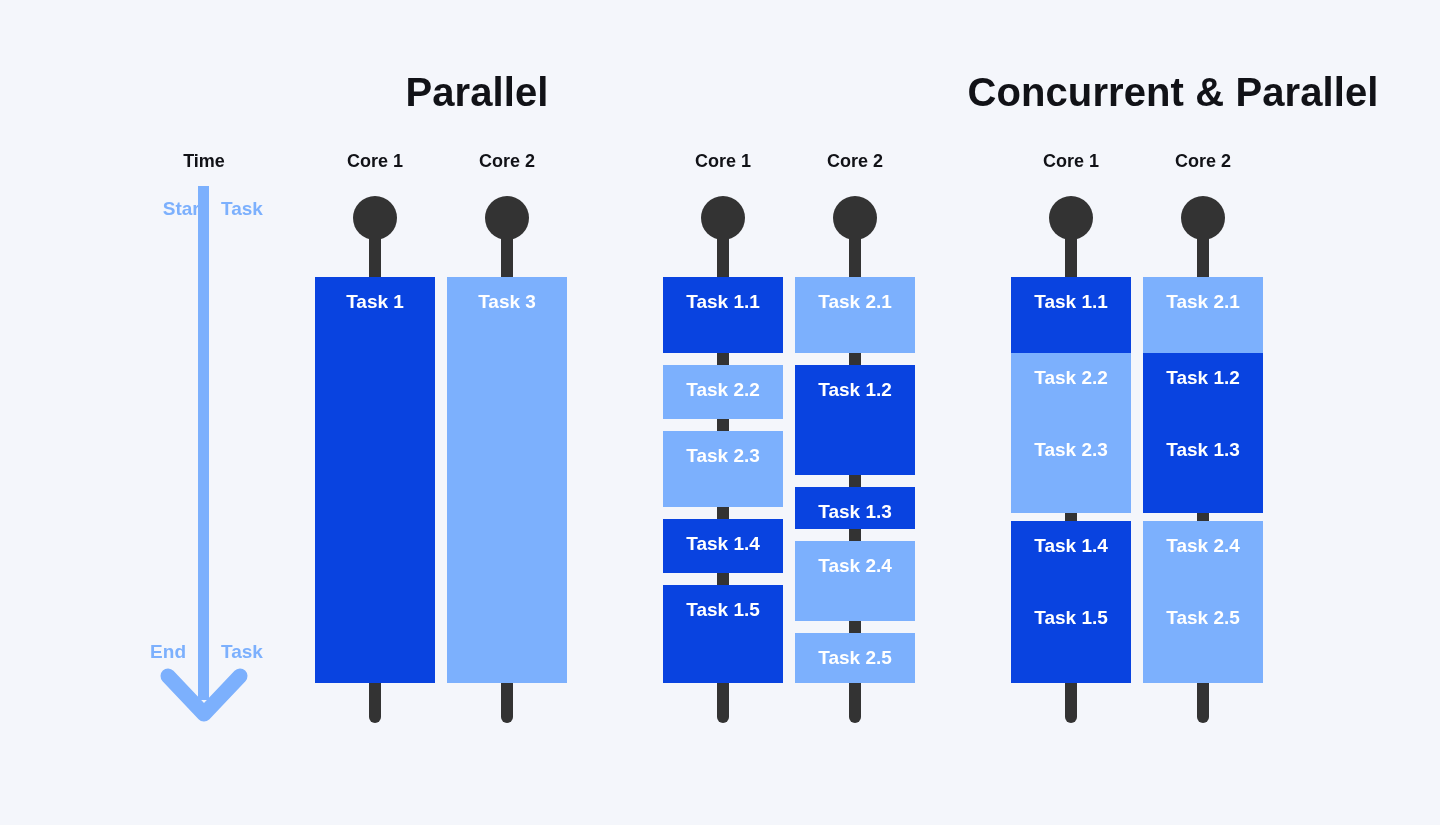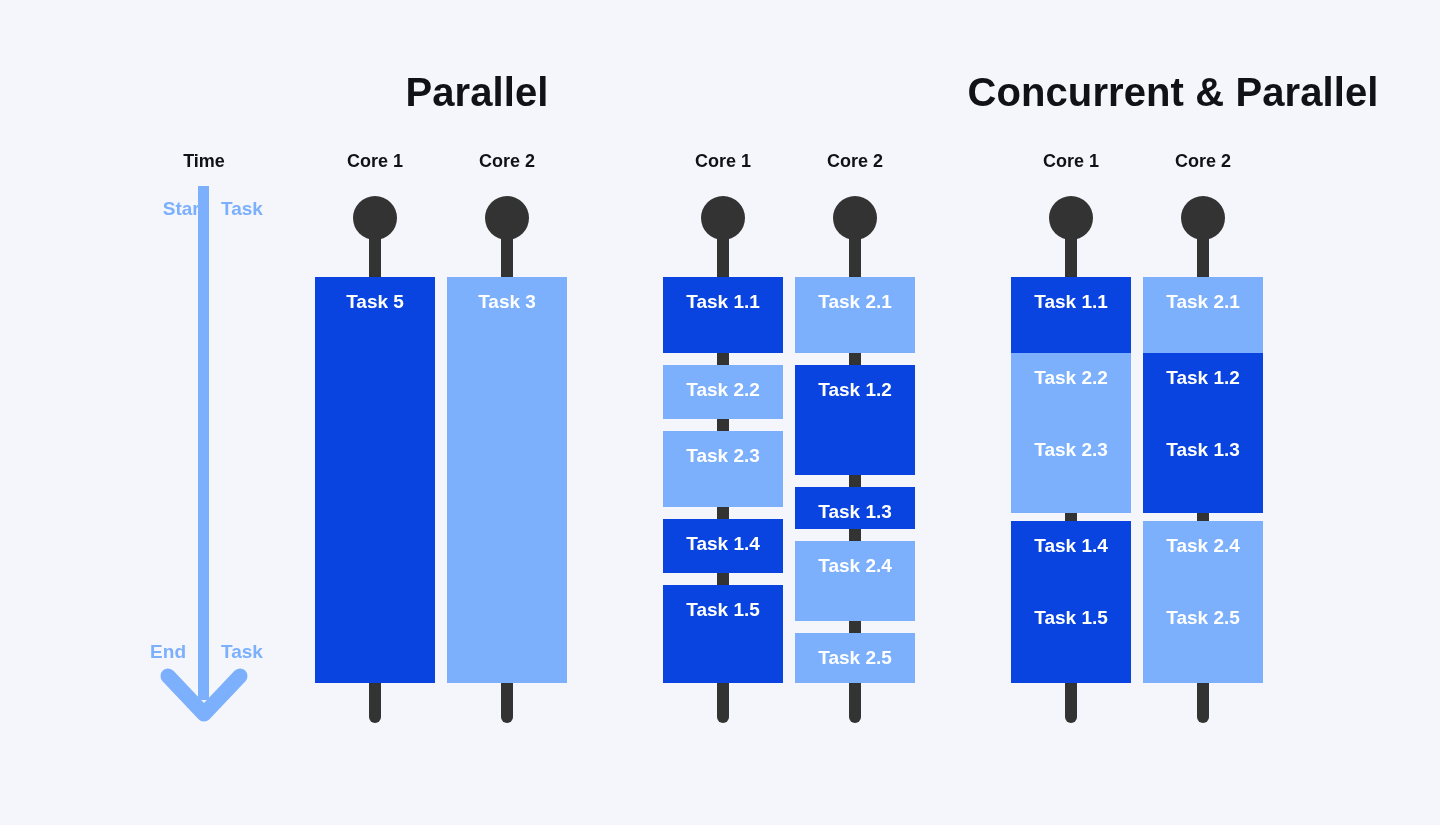--- a/index.html
+++ b/index.html
@@ -107,21 +107,21 @@
   <svg class="axis-head" width="120" height="80" style="left:144px;top:662px;" viewBox="0 0 120 80">
     <path d="M 24 14 L 60 52 L 96 14" fill="none" stroke="#7cb0fd" stroke-width="15" stroke-linecap="round" stroke-linejoin="round"></path>
   </svg>
 
   <div id="cores">
       <div class="core" style="left: 0px; top: 0px; width: 0px; height: 0px;">
         <div class="col-label" style="left: 375px; top: 151px;">Core 1</div>
         <div class="knob" style="left: 375px; top: 196px;"></div>
         <div class="stem" style="left: 375px; top: 238px; height: 53px;"></div>
         <div class="block dark" style="left: 375px; top: 277px; width: 120px; height: 406px;">
-          <span class="lbl">Task 5</span>
+          <span class="lbl">Task 1</span>
         </div>
         <div class="stem round-bottom" style="left: 375px; top: 683px; height: 40px;"></div>
       </div>
       <div class="core" style="left: 0px; top: 0px; width: 0px; height: 0px;">
         <div class="col-label" style="left: 507px; top: 151px;">Core 2</div>
         <div class="knob" style="left: 507px; top: 196px;"></div>
         <div class="stem" style="left: 507px; top: 238px; height: 53px;"></div>
         <div class="block light" style="left: 507px; top: 277px; width: 120px; height: 406px;">
           <span class="lbl">Task 3</span>
         </div>

